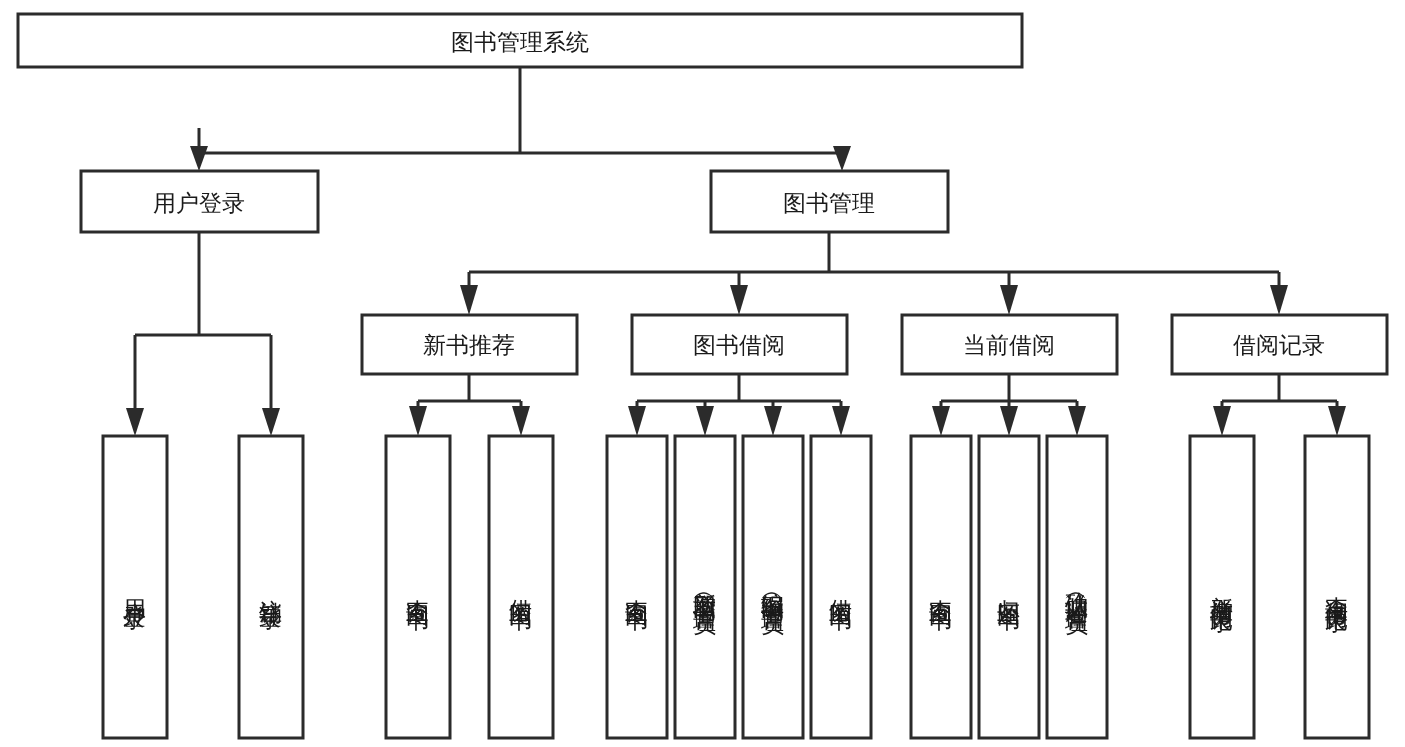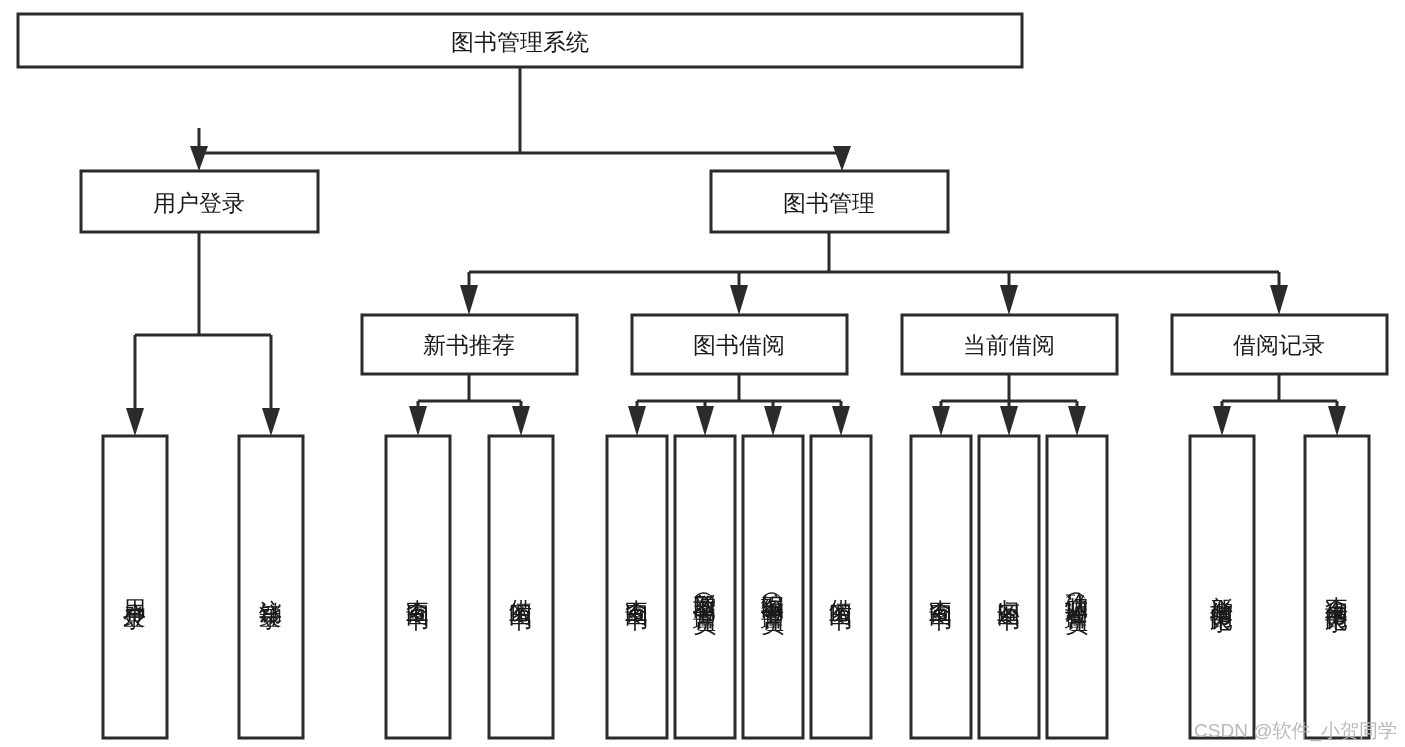--- a/index.html
+++ b/index.html
@@ -233,14 +233,13 @@
       <rect class="node-box" x="1190" y="436" width="64" height="302"></rect>
       <text class="node-label-v" x="1222" y="587">新增借阅记录</text>
     </g>
     <g>
       <rect class="node-box" x="1305" y="436" width="64" height="302"></rect>
       <text class="node-label-v" x="1337" y="587">查询借阅记录</text>
     </g>
 
   </svg>
 
-  <div class="watermark">CSDN @软件_小贺同学</div>
 </div>
 
 </body></html>

